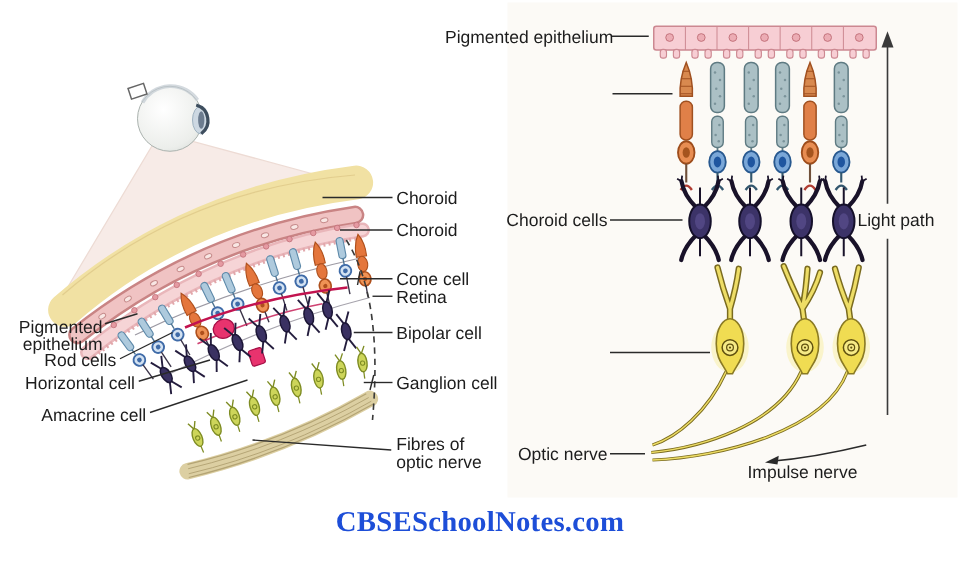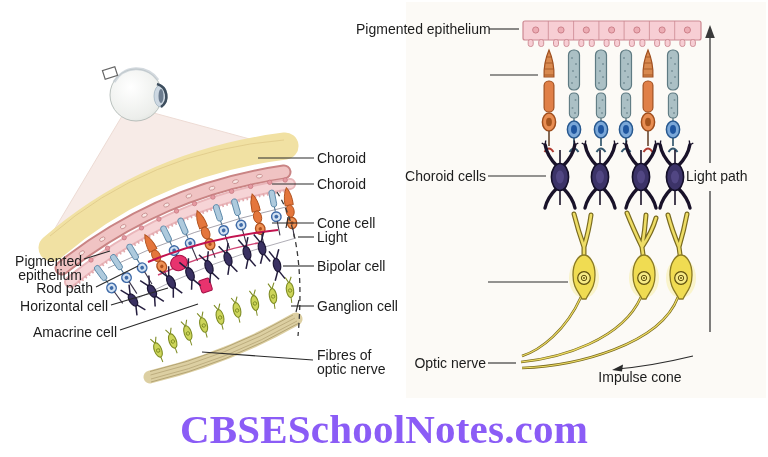--- a/index.html
+++ b/index.html
@@ -3,22 +3,22 @@
 <meta charset="utf-8">
 <style>
   html,body{margin:0;padding:0;background:#fff;}
   .canvas{position:relative;width:768px;height:457px;background:#ffffff;font-family:"Liberation Sans",sans-serif;overflow:hidden;}
   .art{position:absolute;left:0;top:0;}
   .lbl{position:absolute;font-size:14px;line-height:13.5px;color:#1c1c1c;white-space:nowrap;}
   .ra{text-align:right;}
   .ctr{text-align:center;}
   .two span{display:block;}
   .watermark{position:absolute;left:0;right:0;top:405px;text-align:center;
-             font-family:"Liberation Serif",serif;font-weight:bold;font-size:41px;
-             color:#8b5cf6;letter-spacing:0.2px;}
+             font-family:"Liberation Serif",serif;font-weight:bold;font-size:23px;
+             color:#1d4ed8;letter-spacing:0.2px;}
 </style>
 </head>
 <body>
 
 <div class="canvas">
 
 <svg class="art" width="768" height="457" viewBox="0 0 768 457">
   <defs>
     <radialGradient id="gEye" cx="40%" cy="35%" r="75%">
       <stop offset="0%" stop-color="#ffffff"></stop>
@@ -340,36 +340,36 @@
       <line x1="488" y1="176" x2="546" y2="176"></line>
       <line x1="488" y1="282" x2="568" y2="282"></line>
       <line x1="488" y1="363" x2="516" y2="363"></line>
     </g>
   </g>
 </svg>
 
 <div class="lbl" style="left:317px;top:152px">Choroid</div>
 <div class="lbl" style="left:317px;top:178px">Choroid</div>
 <div class="lbl" style="left:317px;top:217px">Cone cell</div>
-<div class="lbl" style="left:317px;top:231px">Light</div>
+<div class="lbl" style="left:317px;top:231px">Retina</div>
 <div class="lbl" style="left:317px;top:260px">Bipolar cell</div>
 <div class="lbl" style="left:317px;top:300px">Ganglion cell</div>
 <div class="lbl two ra" style="left:8px;top:255px;width:74px">
   <span>Pigmented</span>
   <span>epithelium</span>
 </div>
 <div class="lbl two" style="left:317px;top:349px">
   <span>Fibres of</span>
   <span>optic nerve</span>
 </div>
-<div class="lbl ra" style="left:8px;top:282px;width:85px">Rod path</div>
+<div class="lbl ra" style="left:8px;top:282px;width:85px">Rod cells</div>
 <div class="lbl ra" style="left:8px;top:300px;width:100px">Horizontal cell</div>
 <div class="lbl ra" style="left:8px;top:326px;width:109px">Amacrine cell</div>
 
 <div class="lbl ra" style="left:356px;top:23px;width:130px">Pigmented epithelium</div>
 <div class="lbl ra" style="left:356px;top:170px;width:130px">Choroid cells</div>
 <div class="lbl ra" style="left:356px;top:357px;width:130px">Optic nerve</div>
 <div class="lbl" style="left:686px;top:170px">Light path</div>
-<div class="lbl ctr" style="left:598px;top:371px;width:84px">Impulse cone</div>
+<div class="lbl ctr" style="left:598px;top:371px;width:84px">Impulse nerve</div>
 
 <div class="watermark">CBSESchoolNotes.com</div>
 
 </div>
 
 </body></html>

